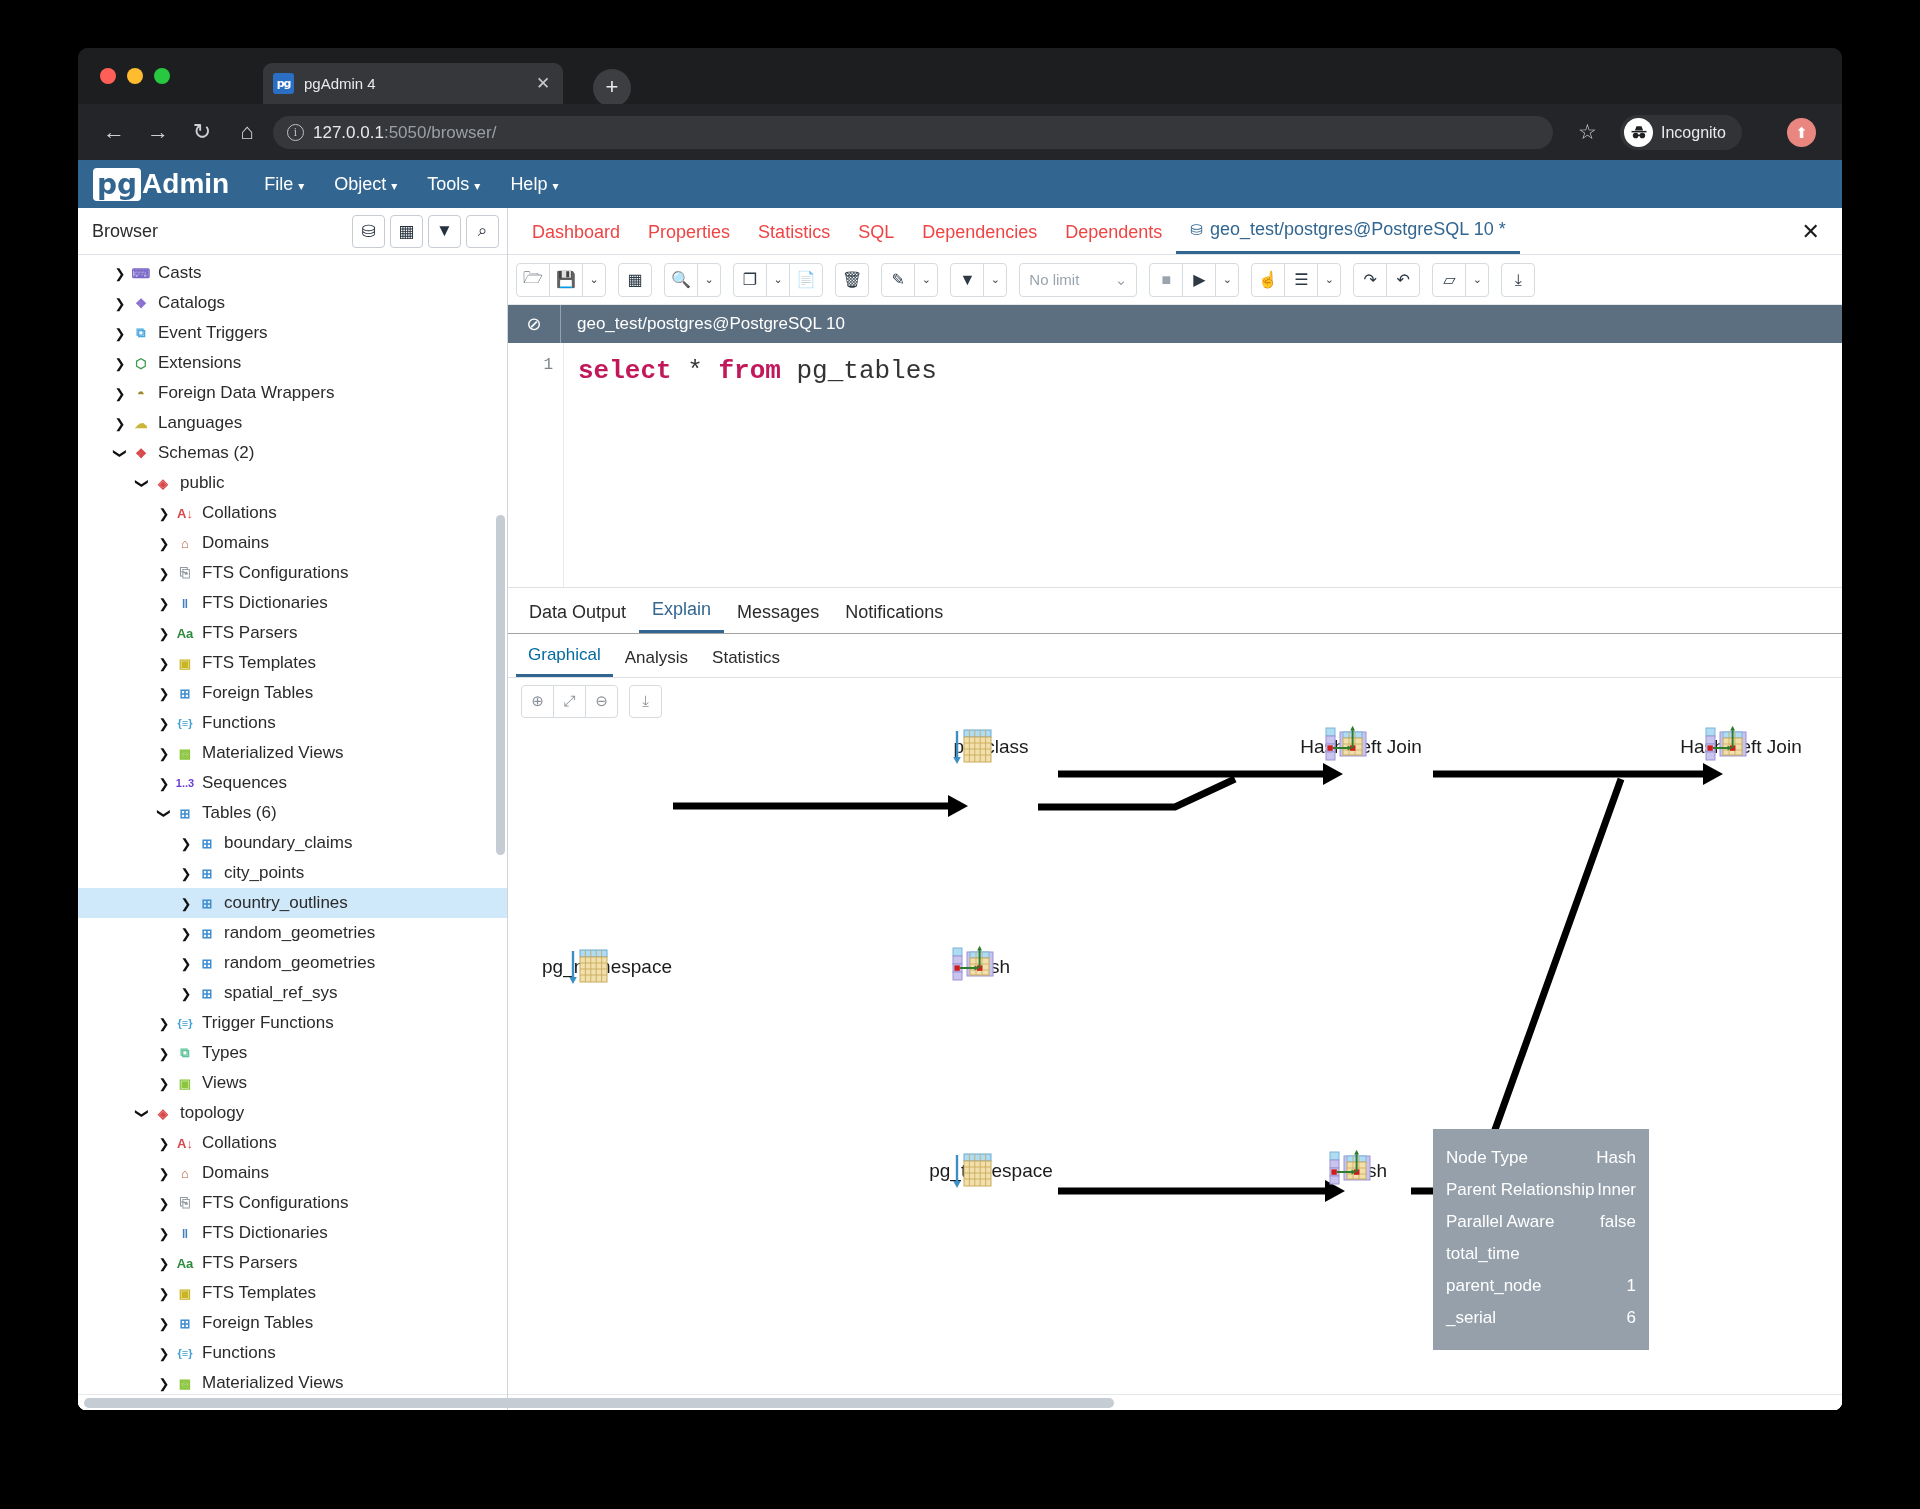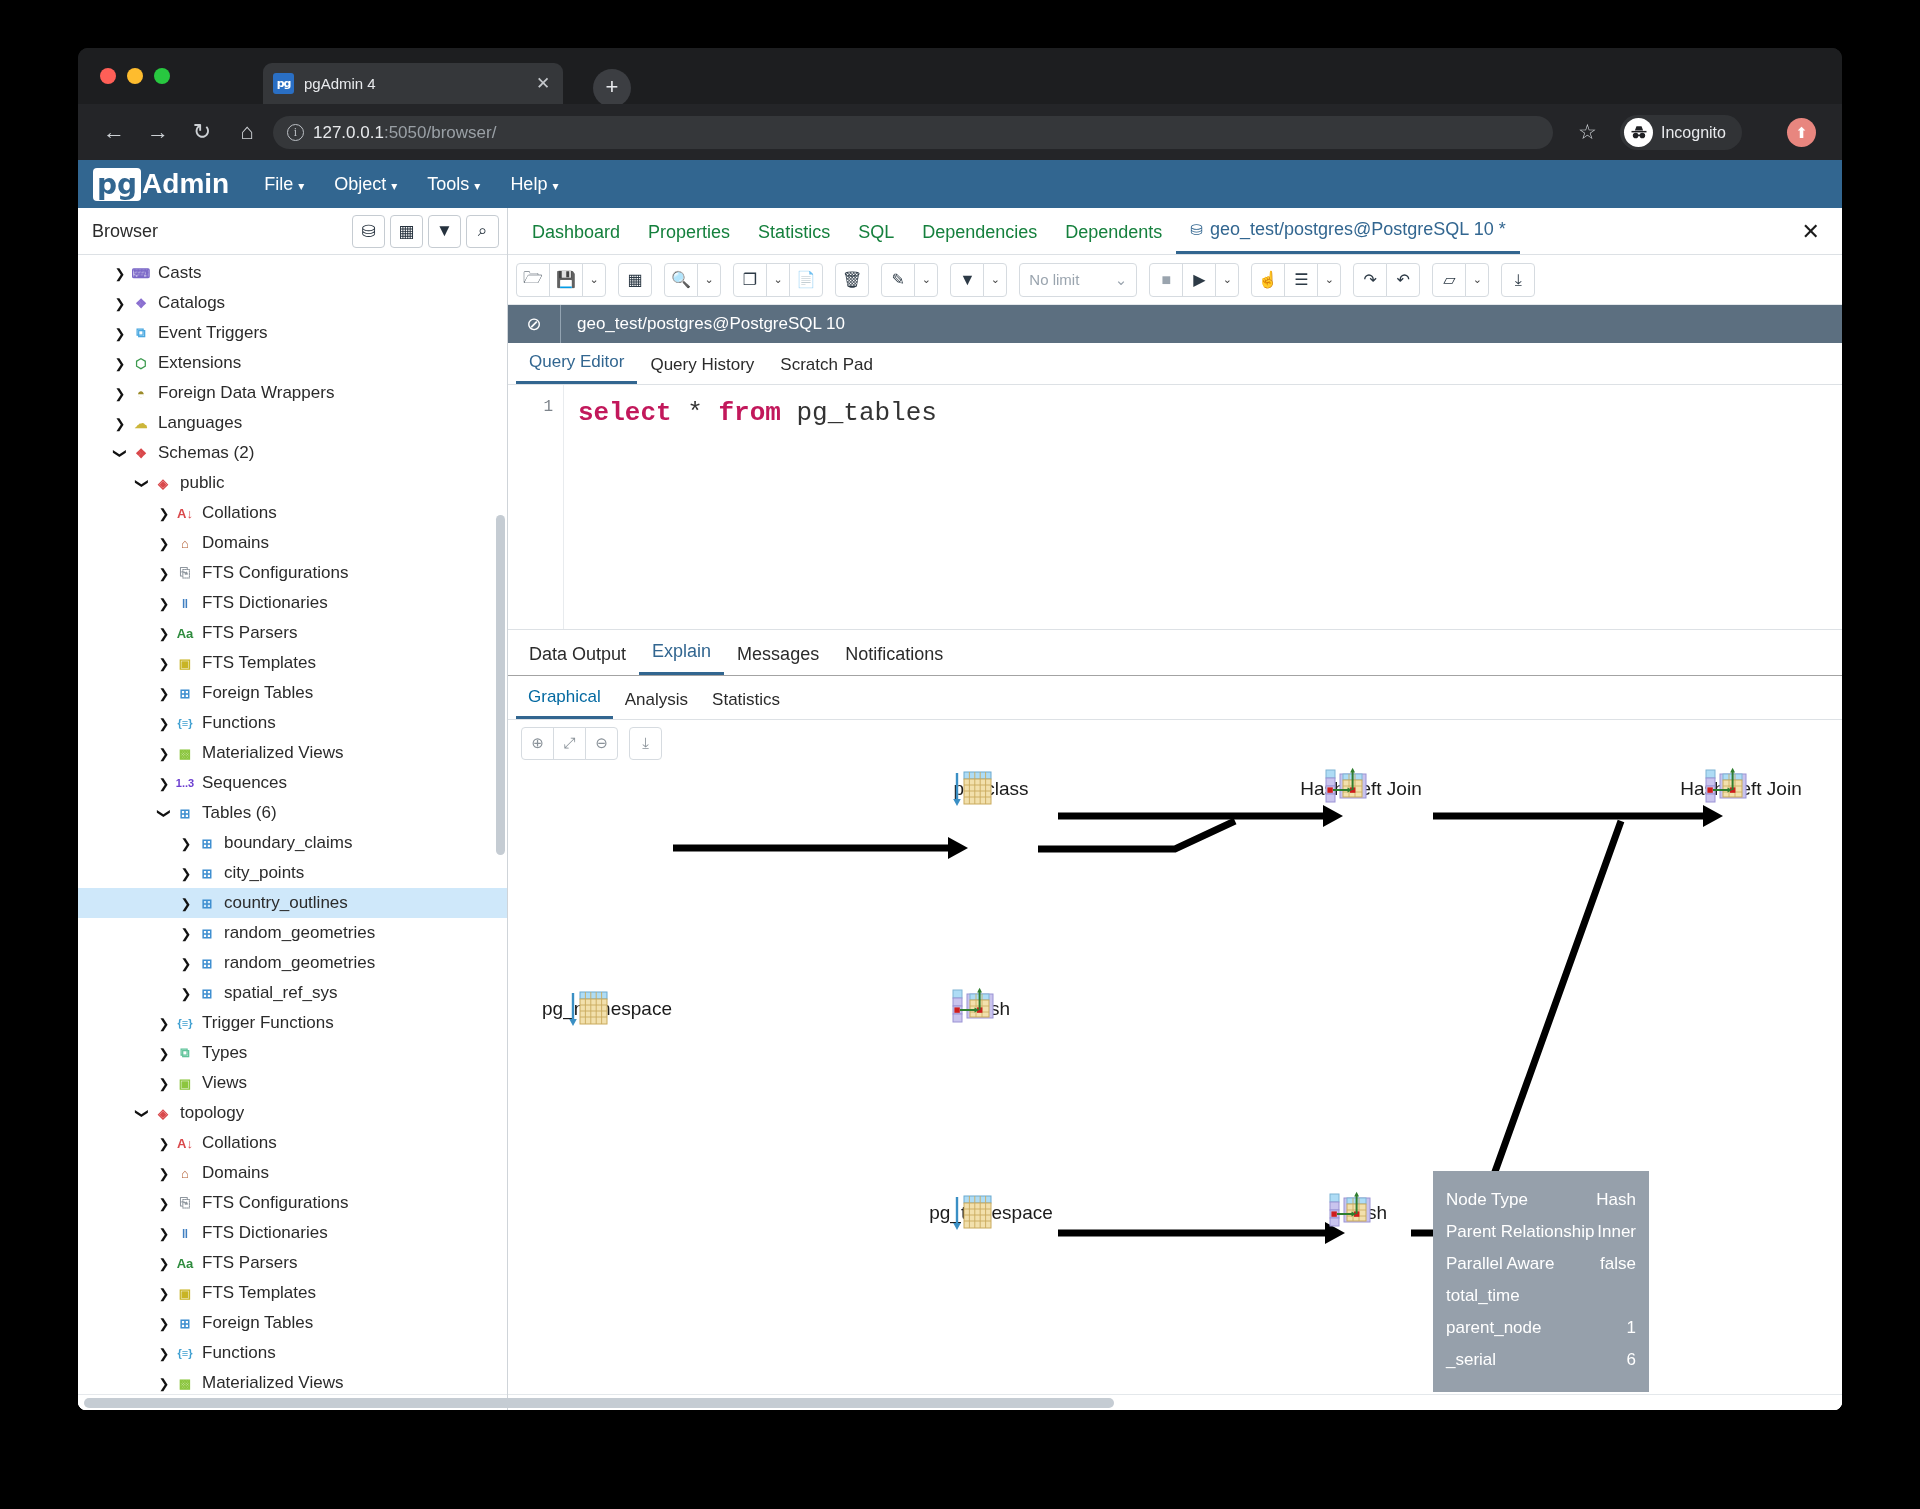--- a/index.html
+++ b/index.html
@@ -81,21 +81,21 @@
   .sb-scroll { height:16px; background:#fff; border-top:1px solid #e6e9ec; position:relative;}
   .sb-scroll .bar { position:absolute; left:6px; top:3px; width:1030px; height:10px;
                     background:#c5ccd3; border-radius:5px;}
   .tree-vscroll { position:absolute; right:2px; top:260px; width:9px; height:340px;
                   background:#c5ccd3; border-radius:5px; }
 
   
   .main { flex:1; display:flex; flex-direction:column; min-width:0; background:#fff;}
   .maintabs { height:47px; display:flex; align-items:flex-end; border-bottom:1px solid #dde1e5;
               padding-left:10px; position:relative;}
-  .mtab { font-size:18px; color:#15803d; padding:0 14px 11px 14px; cursor:pointer; white-space:nowrap;}
+  .mtab { font-size:18px; color:#ef4444; padding:0 14px 11px 14px; cursor:pointer; white-space:nowrap;}
   .mtab.active { color:#326690; border-bottom:3px solid #326690; display:flex; align-items:center; gap:7px;}
   .mtab .dbico { color:#326690; font-size:15px; }
   .close-x { position:absolute; right:22px; bottom:9px; font-size:22px; color:#1b1b1b; cursor:pointer;}
 
   .qtoolbar { height:50px; display:flex; align-items:center; gap:12px; padding:0 8px;
               background:#fff; border-bottom:1px solid #e4e8eb;}
   .tgroup { display:flex; }
   .tbtn { min-width:34px; height:34px; border:1px solid #d6dbe0; background:#fff; display:flex;
           align-items:center; justify-content:center; font-size:16px; color:#2d3a46; cursor:pointer;
           margin-left:-1px; padding:0 6px;}
@@ -489,25 +489,20 @@
             <div class="tbtn">⤓</div>
           </div>
         </div>
 
         <div class="connbar">
           <div class="clock">⊘</div>
           <div class="sep"></div>
           <div class="ctext">geo_test/postgres@PostgreSQL 10</div>
         </div>
 
-        <div class="subtabs">
-          <div class="stab active">Query Editor</div>
-          <div class="stab">Query History</div>
-          <div class="stab">Scratch Pad</div>
-        </div>
 
         <div class="editor">
           <div class="gutter">
             <span>1</span>
           </div>
           <div class="code"><span class="kw">select</span> <span class="op">*</span> <span class="kw">from</span> <span>pg_tables</span></div>
         </div>
 
         <div class="otabs">
           <div class="otab">Data Output</div>

